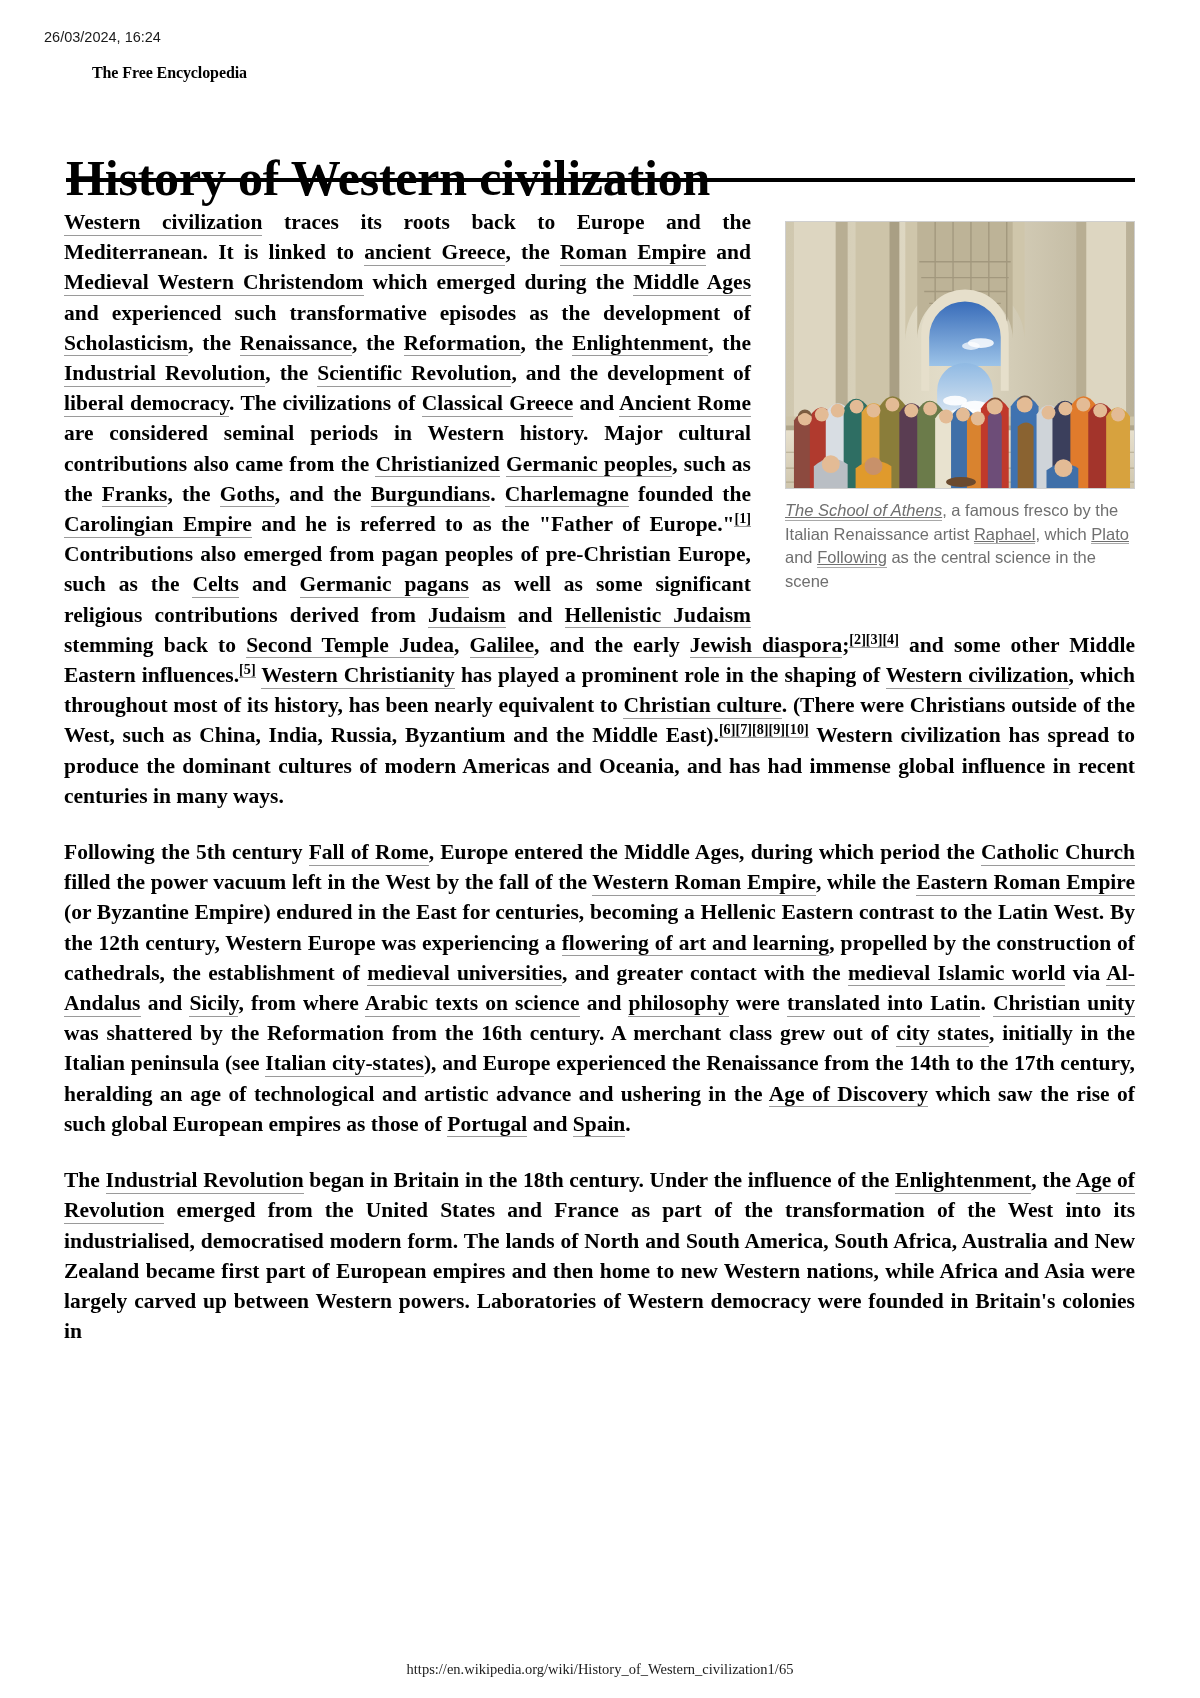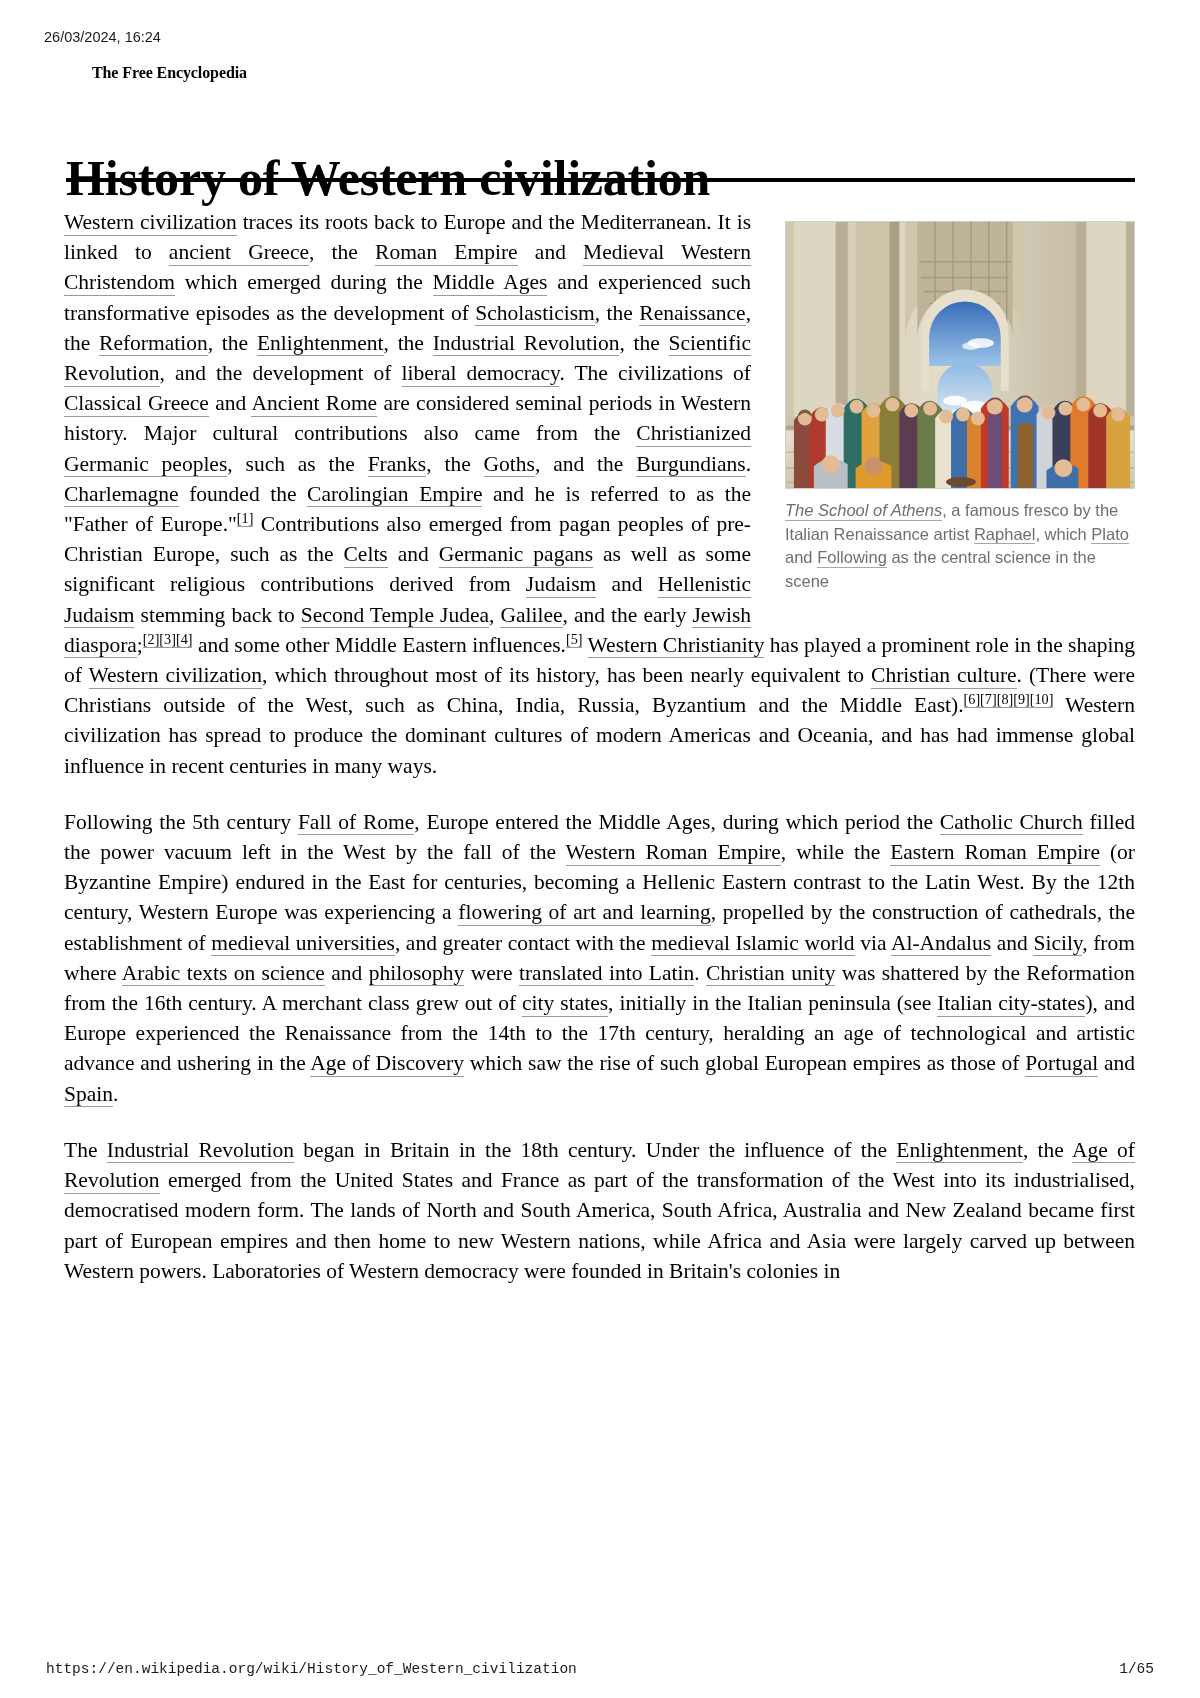--- a/index.html
+++ b/index.html
@@ -105,20 +105,21 @@
     width: 1071px;
     font-family: "Liberation Serif", serif;
     font-size: 21.5px;
     line-height: 30.2px;
     text-align: justify;
     color: #000;
   }
   .content p {
     margin: 0 0 26px 0;
     text-align: justify;
+    font-weight: bold;
   }
   .content p:last-child { margin-bottom: 0; }
 
   a.wlink {
     color: #000;
     text-decoration: none;
     border-bottom: 1.5px solid #9a9a9a;
     padding-bottom: 0.5px;
   }
   sup.ref {
@@ -151,37 +152,38 @@
     font-family: "Liberation Sans", sans-serif;
     font-size: 16.5px;
     line-height: 23.5px;
     color: #6f6f6f;
     margin-top: 10px;
     text-align: left;
   }
   .figure figcaption a.wlink {
     color: #6f6f6f;
     border-bottom-color: #a8a8a8;
+    text-decoration: underline;
   }
   .figure figcaption .italic-link {
     font-style: italic;
   }
 
   
   .print-footer {
     position: absolute;
     bottom: 24px;
     left: 46px;
     right: 46px;
     height: 18px;
-    font-family: Liberation Mono, monospace;
+    font-family: Liberation Serif, serif;
     font-size: 14.5px;
     color: #1a1a1a;
     display: flex;
-    justify-content: space-between;
+    justify-content: center;
     align-items: center;
   }
 </style>
 </head>
 <body>
 
 <div class="page">
 
   <div class="print-header">
     <span class="ph-date">26/03/2024, 16:24</span>

